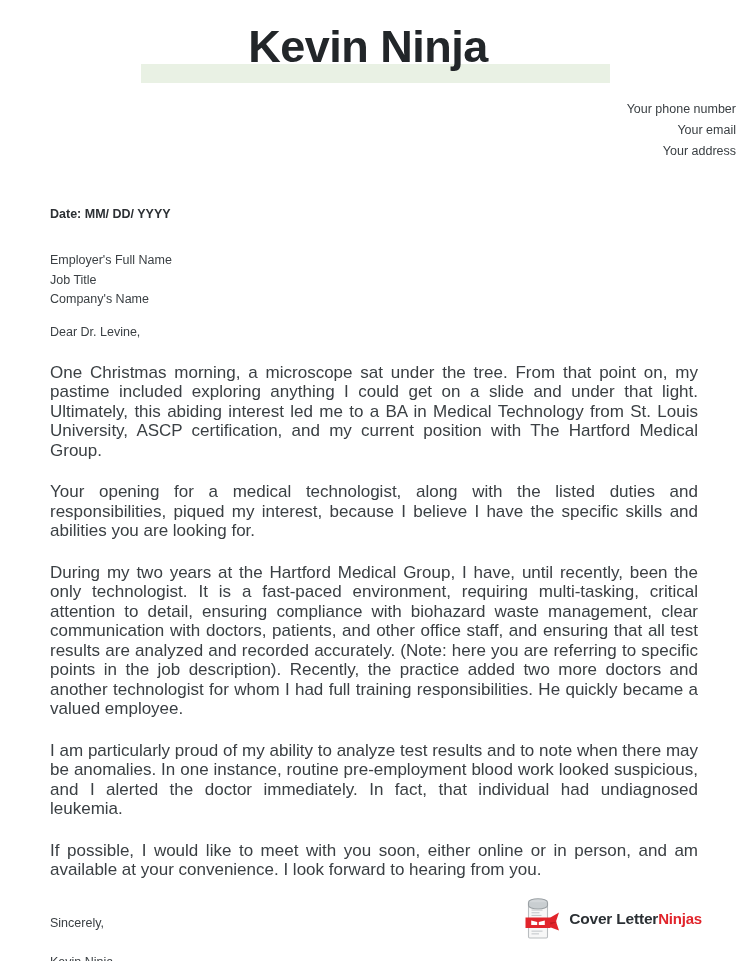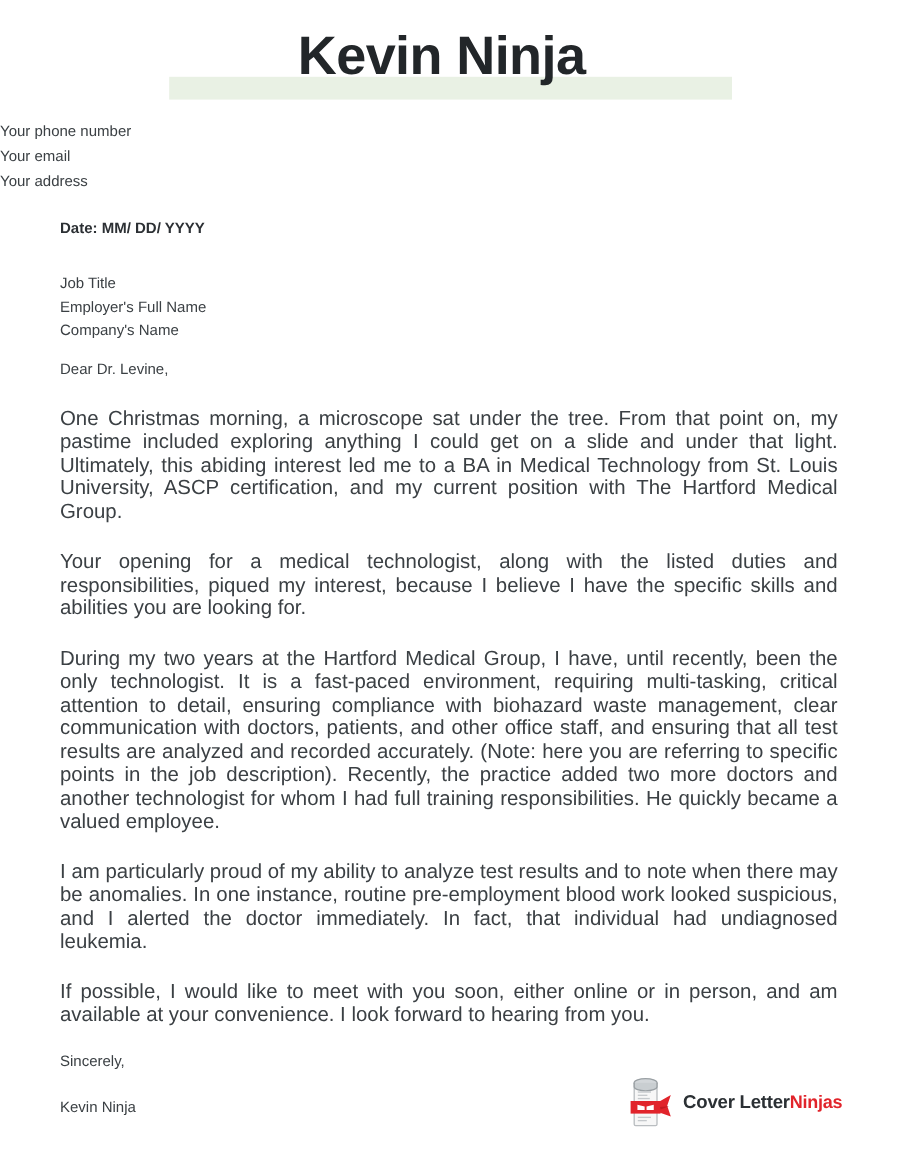--- a/index.html
+++ b/index.html
@@ -44,38 +44,38 @@
     font-weight: bold;
     letter-spacing: -0.5px;
     color: #222629;
     line-height: 50px;
     margin: 0;
   }
 
   
   .contact {
     margin-top: 27px;
-    text-align: left;
+    text-align: right;
     font-size: 12.5px;
     line-height: 21px;
     color: #3b4044;
   }
   .contact div {
     white-space: nowrap;
   }
 
   
   .body-wrap {
     margin: 0 50px 0 50px;
     width: 648px;
     box-sizing: border-box;
   }
 
   .date-line {
-    margin-top: 20px;
+    margin-top: 44px;
     font-size: 12.5px;
     font-weight: bold;
     color: #2c3034;
     line-height: 16px;
   }
 
   .recipient {
     margin-top: 29px;
     font-size: 12.5px;
     line-height: 19.5px;
@@ -92,21 +92,21 @@
   .para {
     margin-top: 22px;
     font-size: 17px;
     line-height: 19.5px;
     color: #3b4044;
     text-align: justify;
     text-justify: inter-word;
   }
 
   .closing {
-    margin-top: 19px;
+    margin-top: 34px;
     font-size: 12.5px;
     line-height: 18px;
     color: #3b4044;
   }
   .signature {
     margin-top: 21px;
     font-size: 12.5px;
     line-height: 18px;
     color: #3b4044;
   }
@@ -161,22 +161,22 @@
     <div>Your phone number</div>
     <div>Your email</div>
     <div>Your address</div>
   </div>
 
   <div class="body-wrap">
 
     <div class="date-line">Date: MM/ DD/ YYYY</div>
 
     <div class="recipient">
+      <div>Employer's Full Name</div>
       <div>Job Title</div>
-      <div>Employer's Full Name</div>
       <div>Company's Name</div>
     </div>
 
     <div class="salutation">Dear Dr. Levine,</div>
 
     <p class="para">One Christmas morning, a microscope sat under the tree. From that point on, my pastime included exploring anything I could get on a slide and under that light. Ultimately, this abiding interest led me to a BA in Medical Technology from St. Louis University, ASCP certification, and my current position with The Hartford Medical Group.</p>
     <p class="para">Your opening for a medical technologist, along with the listed duties and responsibilities, piqued my interest, because I believe I have the specific skills and abilities you are looking for.</p>
     <p class="para">During my two years at the Hartford Medical Group, I have, until recently, been the only technologist. It is a fast-paced environment, requiring multi-tasking, critical attention to detail, ensuring compliance with biohazard waste management, clear communication with doctors, patients, and other office staff, and ensuring that all test results are analyzed and recorded accurately. (Note: here you are referring to specific points in the job description). Recently, the practice added two more doctors and another technologist for whom I had full training responsibilities. He quickly became a valued employee.</p>
     <p class="para">I am particularly proud of my ability to analyze test results and to note when there may be anomalies. In one instance, routine pre-employment blood work looked suspicious, and I alerted the doctor immediately. In fact, that individual had undiagnosed leukemia.</p>
     <p class="para">If possible, I would like to meet with you soon, either online or in person, and am available at your convenience. I look forward to hearing from you.</p>

